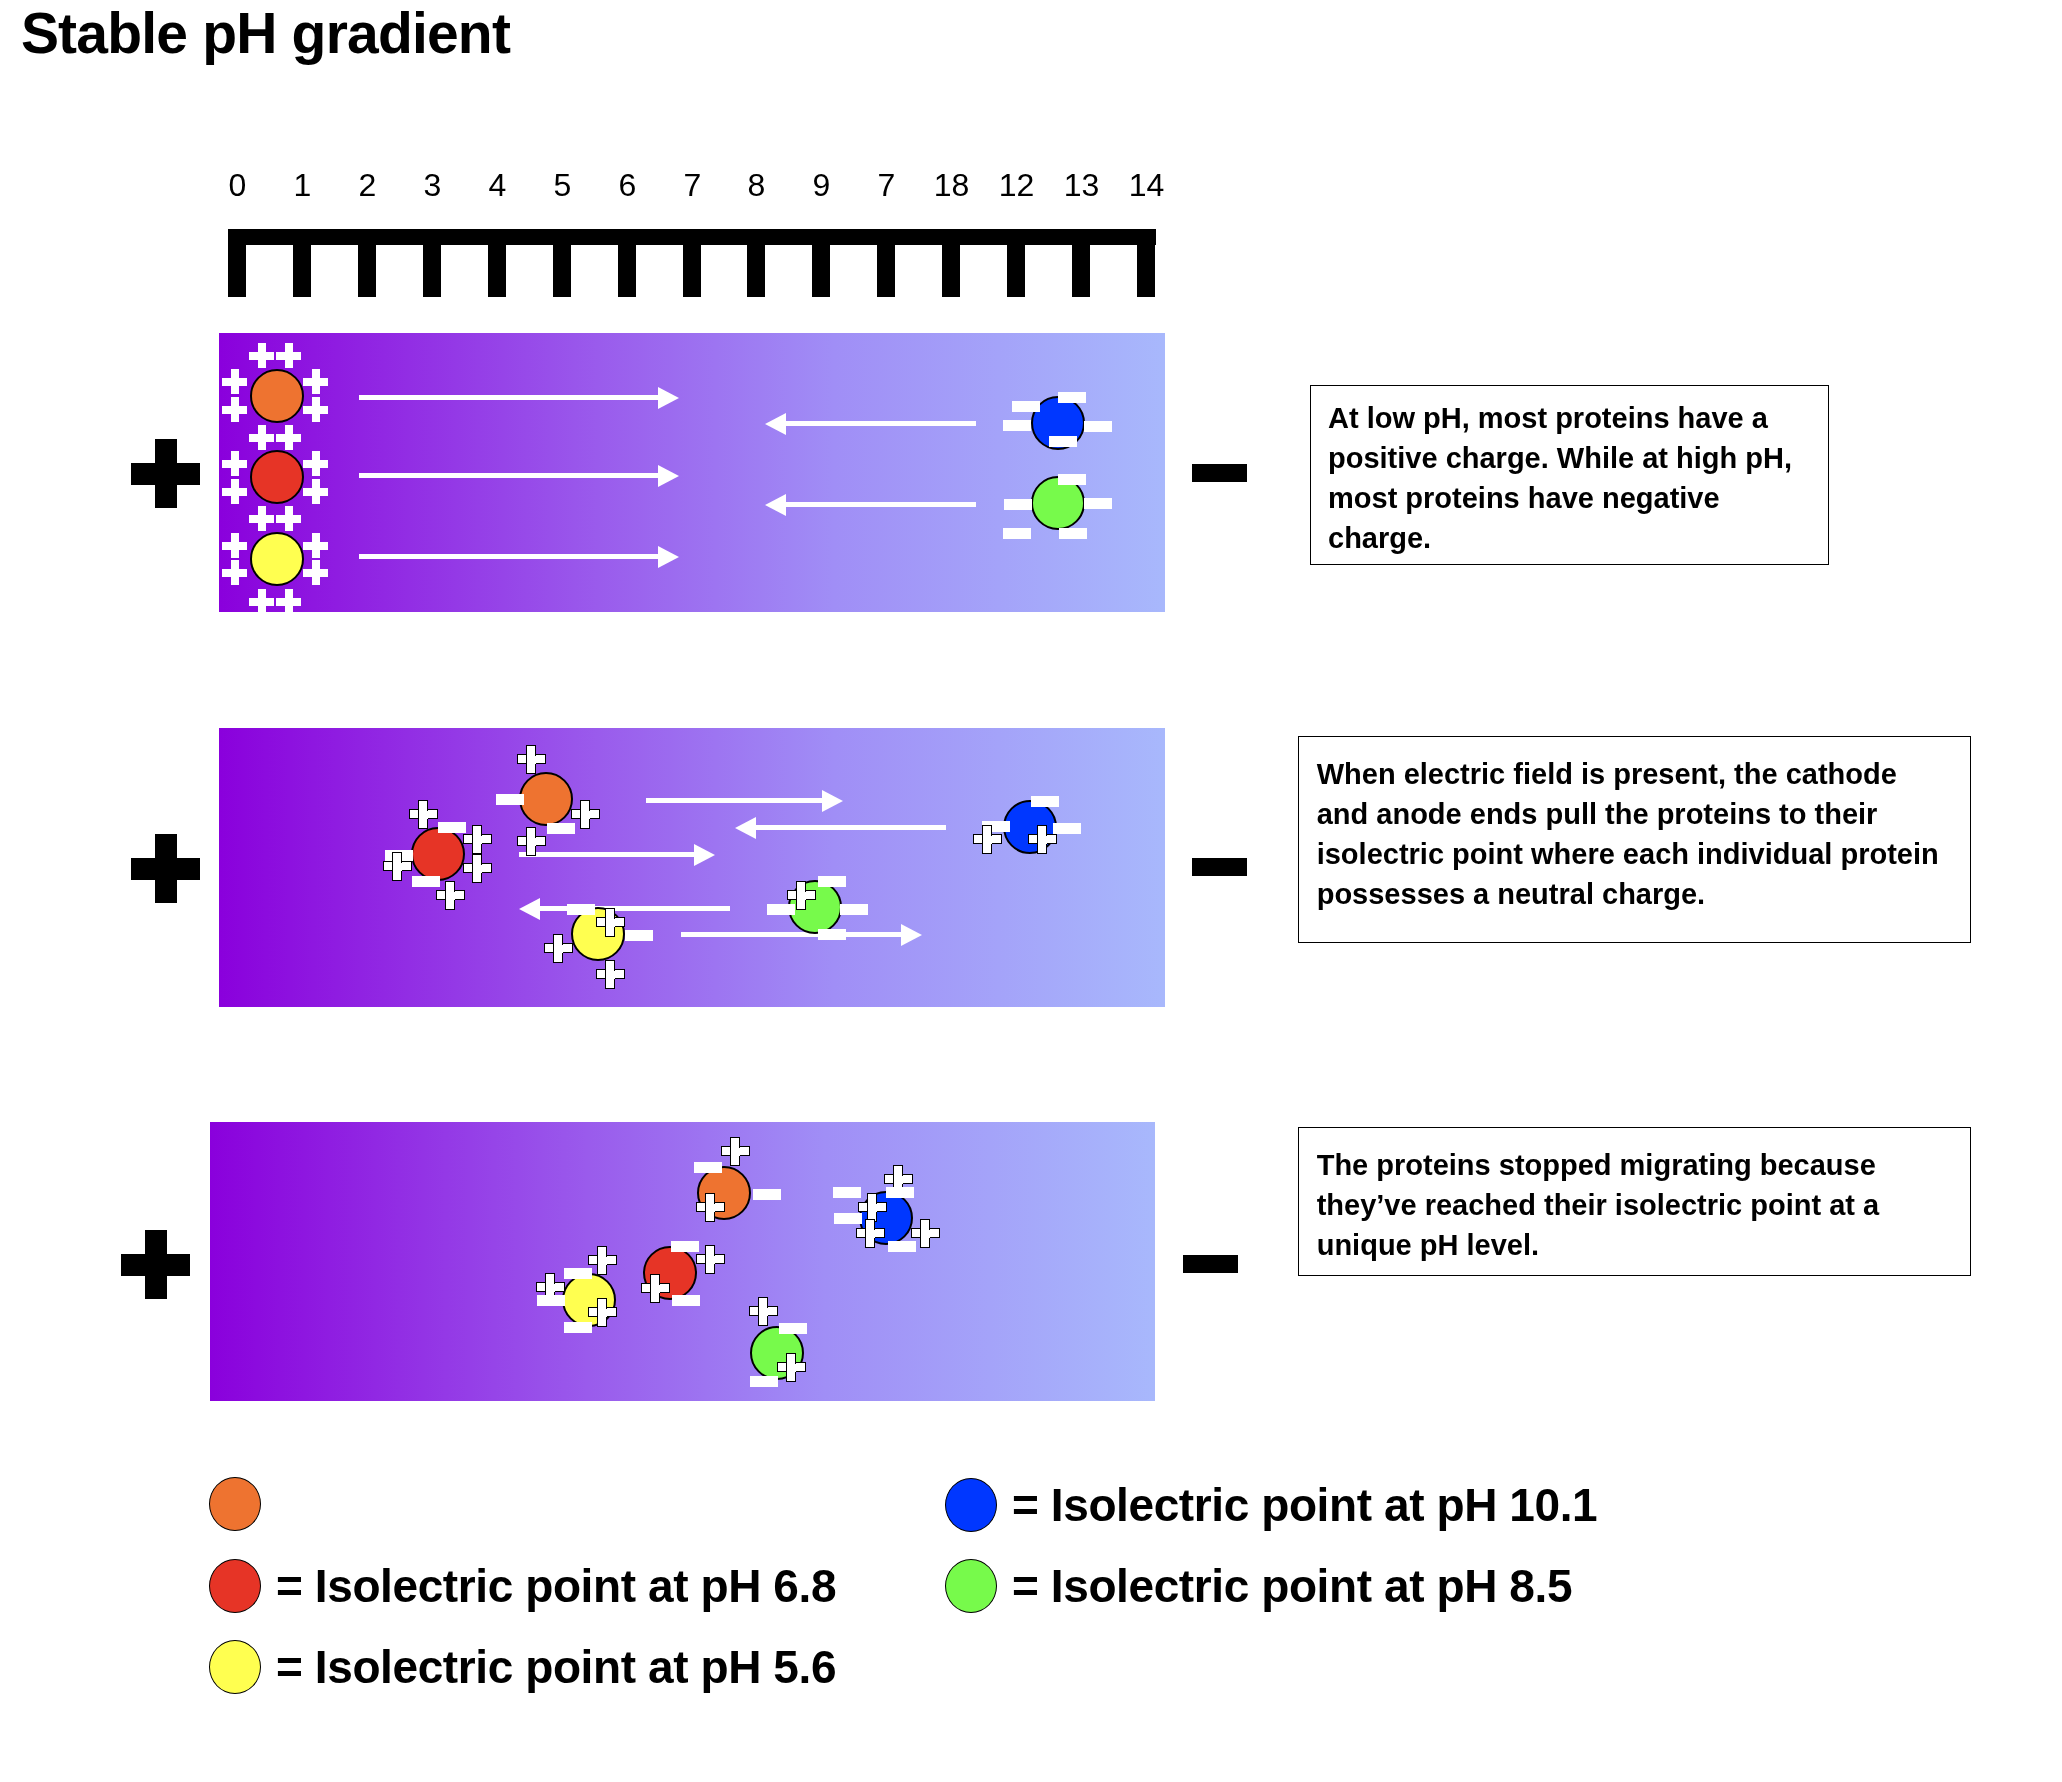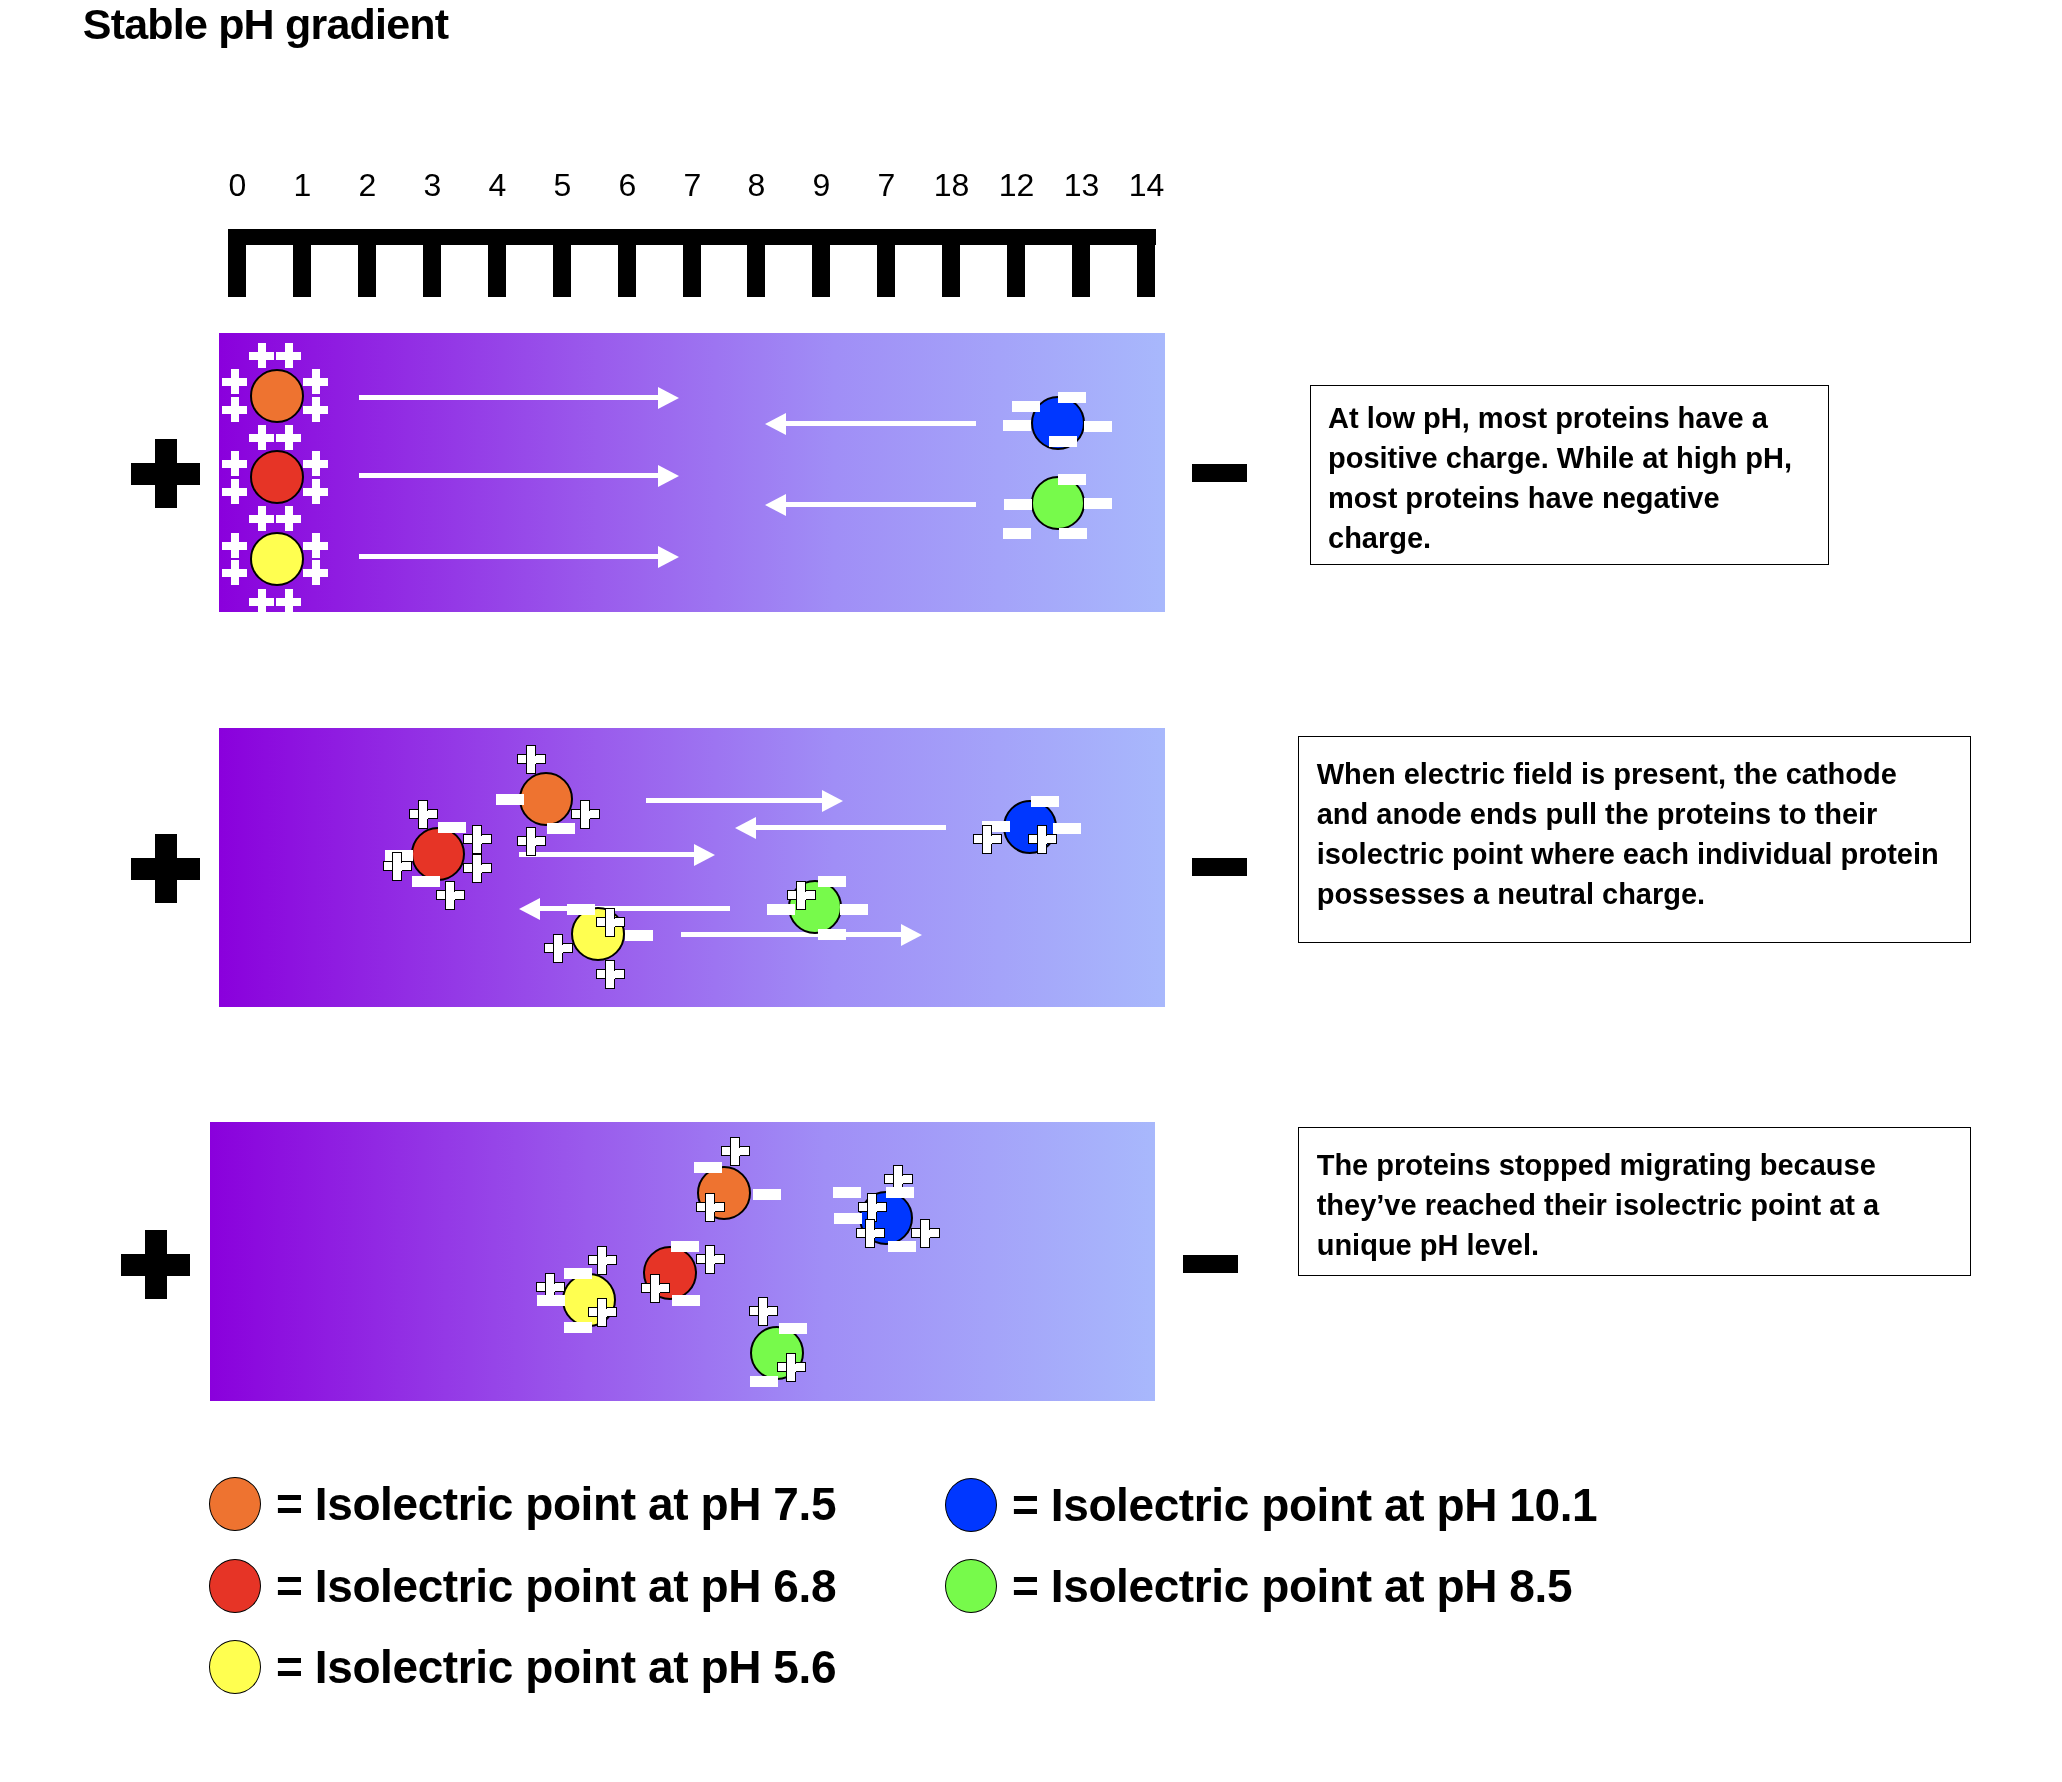--- a/index.html
+++ b/index.html
@@ -1,19 +1,19 @@
 <!DOCTYPE html>
 <html style="font-size:13.5px"><head>
 <meta charset="utf-8">
 <style>
   html, body { margin: 0; padding: 0; background: #ffffff; }
   body { width: 2063px; height: 1783px; position: relative; overflow: hidden;
          font-family: "Liberation Sans", "DejaVu Sans", sans-serif; }
   #title { left: 426px; top: 61px; width: 531px; text-align: center;
-           font-size: 43px; font-weight: bold; color: #000; letter-spacing: -0.8px; }
+           font-size: 57px; font-weight: bold; color: #000; letter-spacing: -0.8px; }
   .tick-label { position: absolute; top: 167px; width: 51px; margin-left: -25px;
                 text-align: center; font-size: 32px; color: #000; }
   .ruler-bar { position: absolute; left: 228px; top: 229px; width: 928px; height: 16px; background: #000; }
   .ruler-tick { position: absolute; top: 229px; width: 18.6px; height: 68px; margin-left: -9.3px; background: #000; }
   .panel { position: absolute; height: 279px;
            background: linear-gradient(90deg, #8A00DC 0%, #9A5BEC 40%, #A08EF6 65%, #A8B8FC 100%); }
   .elec-plus { position: absolute; width: 69px; height: 69px; }
   .elec-plus::before { content: ""; position: absolute; left: 0; top: 23.6px; width: 69px; height: 22px; background: #000; }
   .elec-plus::after { content: ""; position: absolute; left: 23.6px; top: 0; width: 22px; height: 69px; background: #000; }
   .elec-minus { position: absolute; width: 55px; height: 17.7px; background: #000; }
@@ -90,21 +90,20 @@
 <div class="note" style="left:1298px; top:736px; width:673px; height:207px; padding:17px 17.7px;">When electric field is present, the cathode and anode ends pull the proteins to their isolectric point where each individual protein possesses a neutral charge.</div>
 
 <div class="elec-plus" style="left:121px; top:1230px;"></div>
 <div class="panel" id="panel-2" style="left:210px; top:1122px; width:945px;"></div>
 <div class="elec-minus" style="left:1183px; top:1255px;"></div>
 <div class="note" style="left:1298px; top:1127px; width:673px; height:149px; padding:17px 17.7px;">The proteins stopped migrating because they’ve reached their isolectric point at a unique pH level.</div>
 
 <div id="legend">
     <div class="legend-item" style="left: 209px; top: 1476px;">
       <div class="legend-dot" style="background: rgb(238, 115, 48);"></div>
-      <span class="legend-text">= Isolectric point at pH 7.5</span>
     </div>
     <div class="legend-item" style="left: 209px; top: 1558px;">
       <div class="legend-dot" style="background: rgb(230, 52, 38);"></div>
       <span class="legend-text">= Isolectric point at pH 6.8</span>
     </div>
     <div class="legend-item" style="left: 209px; top: 1639px;">
       <div class="legend-dot" style="background: rgb(255, 255, 80);"></div>
       <span class="legend-text">= Isolectric point at pH 5.6</span>
     </div>
     <div class="legend-item" style="left: 945px; top: 1477px;">

